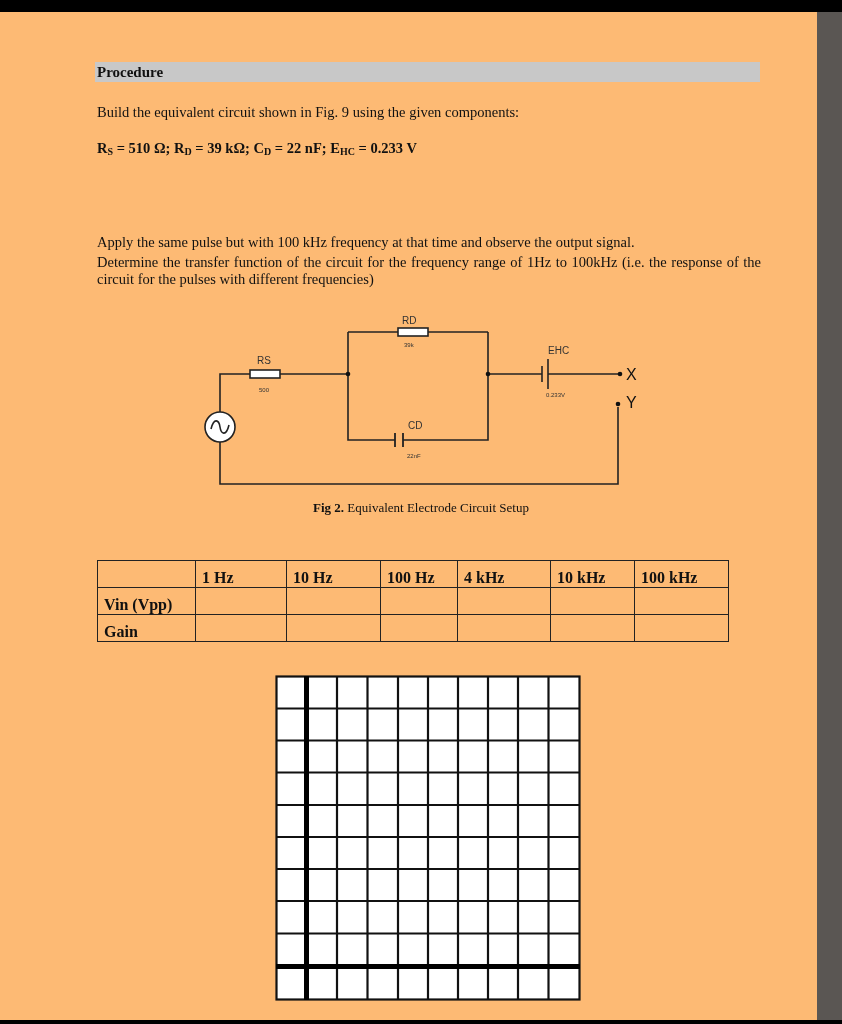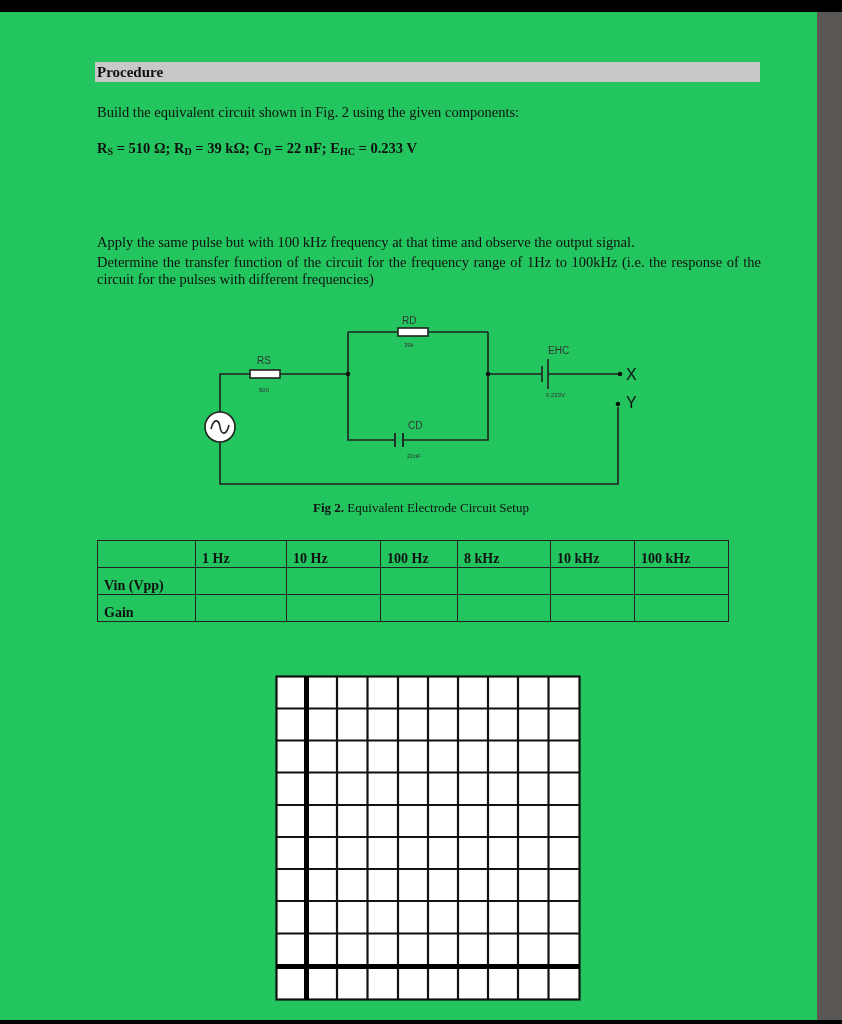--- a/index.html
+++ b/index.html
@@ -5,58 +5,58 @@
   html, body { margin: 0; padding: 0; }
   body {
     width: 842px; height: 1024px; position: relative; overflow: hidden;
     background: #000000;
     font-family: "Liberation Serif", "DejaVu Serif", serif;
     color: #111111;
   }
   .viewer-bg { position: absolute; left: 0; top: 12px; width: 842px; height: 1008px; background: #5a5653; }
   .page {
     position: absolute; left: 0; top: 12px; width: 817px; height: 1008px;
-    background: #22c55e;
+    background: #fdba74;
   }
   .section-bar {
     position: absolute; left: 95px; top: 50px; width: 665px; height: 20px;
     background: #c8c8c8;
     font-weight: bold; font-size: 15px; line-height: 20px; padding-left: 2px;
     box-sizing: border-box;
   }
   .para { position: absolute; left: 97px; width: 664px; font-size: 14.5px; line-height: 17px; text-align: justify; }
   .para b { font-weight: normal; }
   .sub { font-size: 10px; vertical-align: -2px; }
   .circuit { position: absolute; left: 190px; top: 300px; }
   .caption { position: absolute; left: 0; width: 842px; top: 488px; text-align: center; font-size: 13px; }
   .caption b { font-weight: bold; }
 
   table.data {
-    position: absolute; left: 97px; top: 528px; border-collapse: collapse;
-    font-size: 14px;
+    position: absolute; left: 97px; top: 548px; border-collapse: collapse;
+    font-size: 16px;
   }
   table.data td {
     border: 1.3px solid #222; height: 27px; padding: 0 6px; vertical-align: bottom;
     font-weight: bold; box-sizing: border-box;
   }
   table.data td.cell { font-weight: normal; }
 
   .grid { position: absolute; left: 275px; top: 663px; }
 </style>
 </head>
 <body>
 
 <div class="viewer-bg"></div>
 
 <div class="page">
 
   <div class="section-bar">Procedure</div>
 
   <div class="para" style="top:92px;">
-    <b>Build the equivalent circuit</b><span> shown in </span><b>Fig. 2</b><span> using the given components:</span>
+    <b>Build the equivalent circuit</b><span> shown in </span><b>Fig. 9</b><span> using the given components:</span>
   </div>
 
   <div class="para" style="top:128px;font-weight:bold;">
     <span>R</span><span class="sub">S</span><span> = 510 Ω; </span><span>R</span><span class="sub">D</span><span> = 39 kΩ; </span><span>C</span><span class="sub">D</span><span> = 22 nF; </span><span>E</span><span class="sub">HC</span><span> = 0.233 V</span>
   </div>
 
   <div class="para" style="top:222px;">Apply the same pulse but with 100 kHz frequency at that time and observe the output signal.</div>
   <div class="para" style="top:242px;">Determine the transfer function of the circuit for the frequency range of 1Hz to 100kHz (i.e. the response of the circuit for the pulses with different frequencies)</div>
 
   <svg class="circuit" width="470" height="185" viewBox="0 0 470 185">
@@ -108,21 +108,21 @@
     <b>Fig 2.</b><span> Equivalent Electrode Circuit Setup</span>
   </div>
 
   <table class="data">
     <tbody>
         <tr>
       <td style="width:98px"></td>
       <td style="width:91px">1 Hz</td>
       <td style="width:94px">10 Hz</td>
       <td style="width:77px">100 Hz</td>
-      <td style="width:93px">8 kHz</td>
+      <td style="width:93px">4 kHz</td>
       <td style="width:84px">10 kHz</td>
       <td style="width:94px">100 kHz</td>
     </tr>
     <tr>
       <td>Vin (Vpp)</td>
       <td class="cell"></td>
       <td class="cell"></td>
       <td class="cell"></td>
       <td class="cell"></td>
       <td class="cell"></td>

